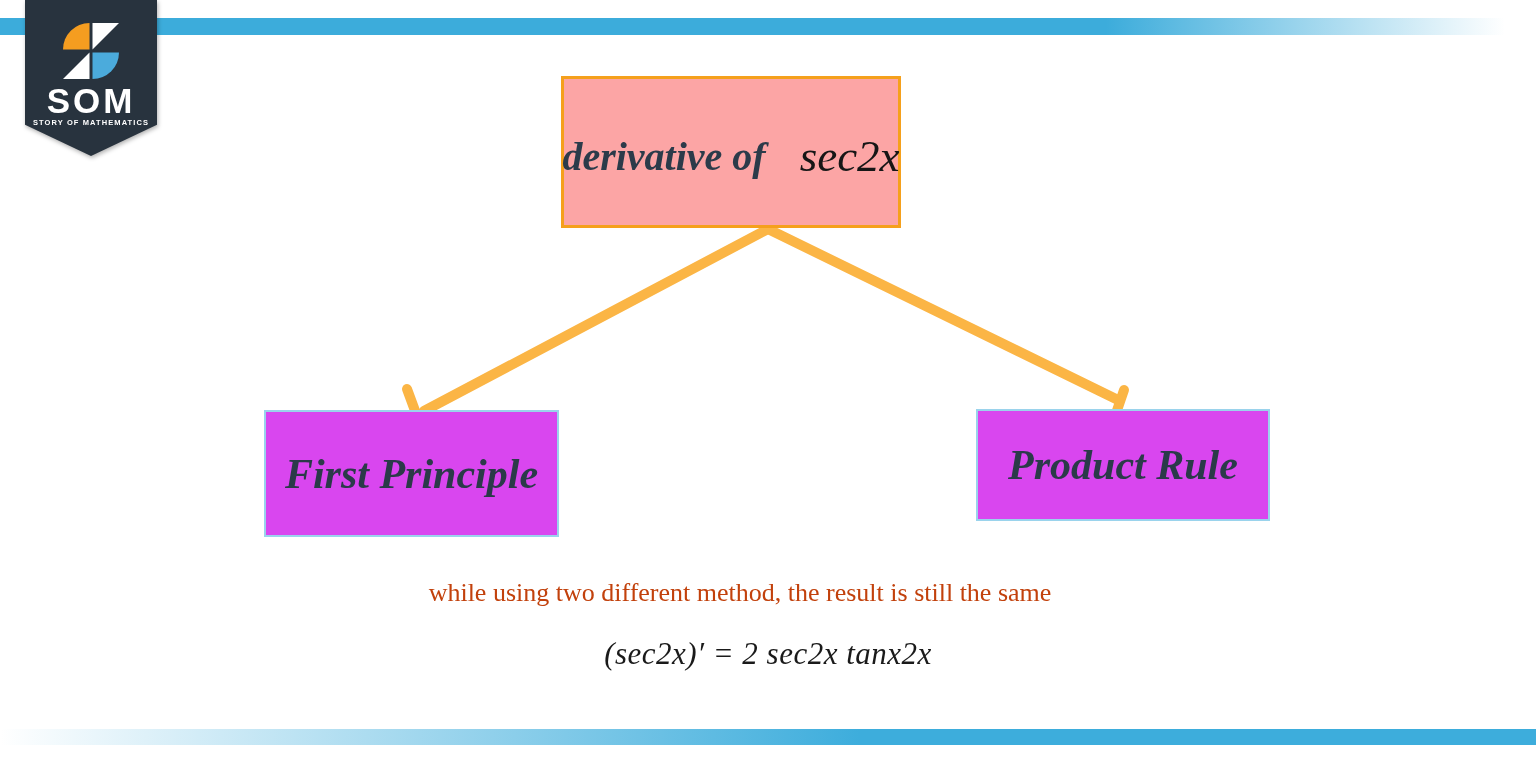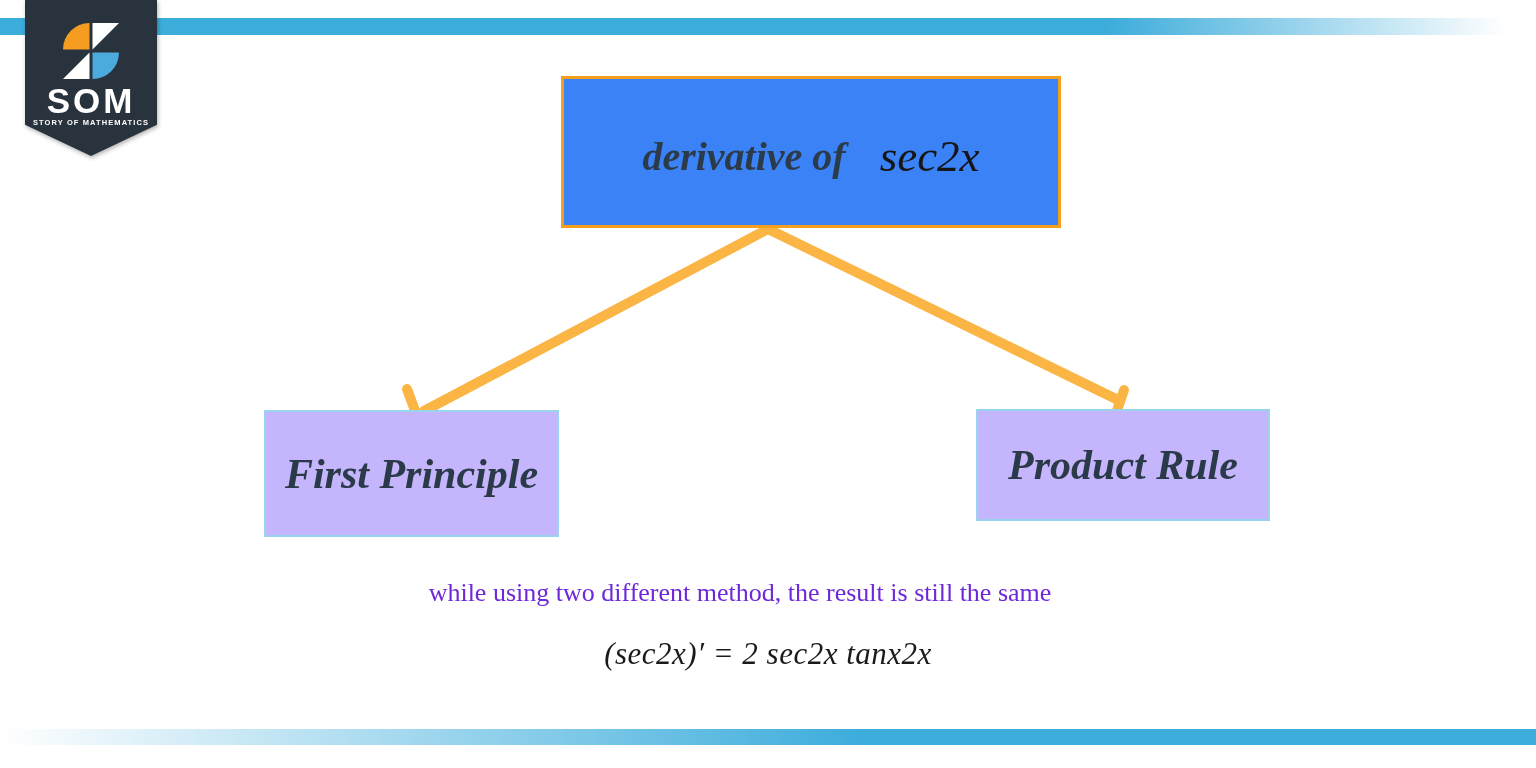--- a/index.html
+++ b/index.html
@@ -21,36 +21,36 @@
   .pinwheel{margin-top:23px;width:56px;height:56px;}
   .brand-name{color:#ffffff;font-family:"Liberation Sans",sans-serif;
     font-weight:bold;font-size:35px;letter-spacing:3px;line-height:1;
     margin-top:4px;}
   .brand-tagline{color:#ffffff;font-family:"Liberation Sans",sans-serif;
     font-size:7.5px;letter-spacing:1.1px;font-weight:bold;}
 
   
   .node{position:absolute;display:flex;align-items:center;justify-content:center;
     box-sizing:border-box;white-space:nowrap;}
-  .root-node{left:561px;top:76px;width:500px;height:152px;
-    background:#3b82f6;border:3px solid #F5A01C;padding-top:8px;}
+  .root-node{left:561px;top:76px;width:340px;height:152px;
+    background:#fca5a5;border:3px solid #F5A01C;padding-top:8px;}
   .root-label{font-style:italic;font-weight:bold;font-size:40px;color:#2C3B4A;}
   .root-math{font-style:italic;font-size:45px;color:#161616;margin-left:34px;}
-  .child-node{background:#c4b5fd;border:2px solid #9AD3EC;}
+  .child-node{background:#d946ef;border:2px solid #9AD3EC;}
   .child-left{left:264px;top:410px;width:295px;height:127px;}
   .child-right{left:976px;top:409px;width:294px;height:112px;}
   .child-label{font-style:italic;font-weight:bold;font-size:42px;color:#2B3A49;}
 
   
   .connector-layer{position:absolute;left:0;top:0;width:1536px;height:768px;
     pointer-events:none;}
 
   
   .caption{position:absolute;left:0;top:578px;width:1480px;text-align:center;
-    font-size:26px;color:#6d28d9;}
+    font-size:26px;color:#c2410c;}
   .formula{position:absolute;left:0;top:636px;width:1536px;text-align:center;
     font-style:italic;font-size:31px;color:#1a1a1a;letter-spacing:0.5px;}
 </style>
 </head>
 <body>
 
 <div class="top-bar"></div>
 <div class="bottom-bar"></div>
 
 <div class="banner-wrap">

